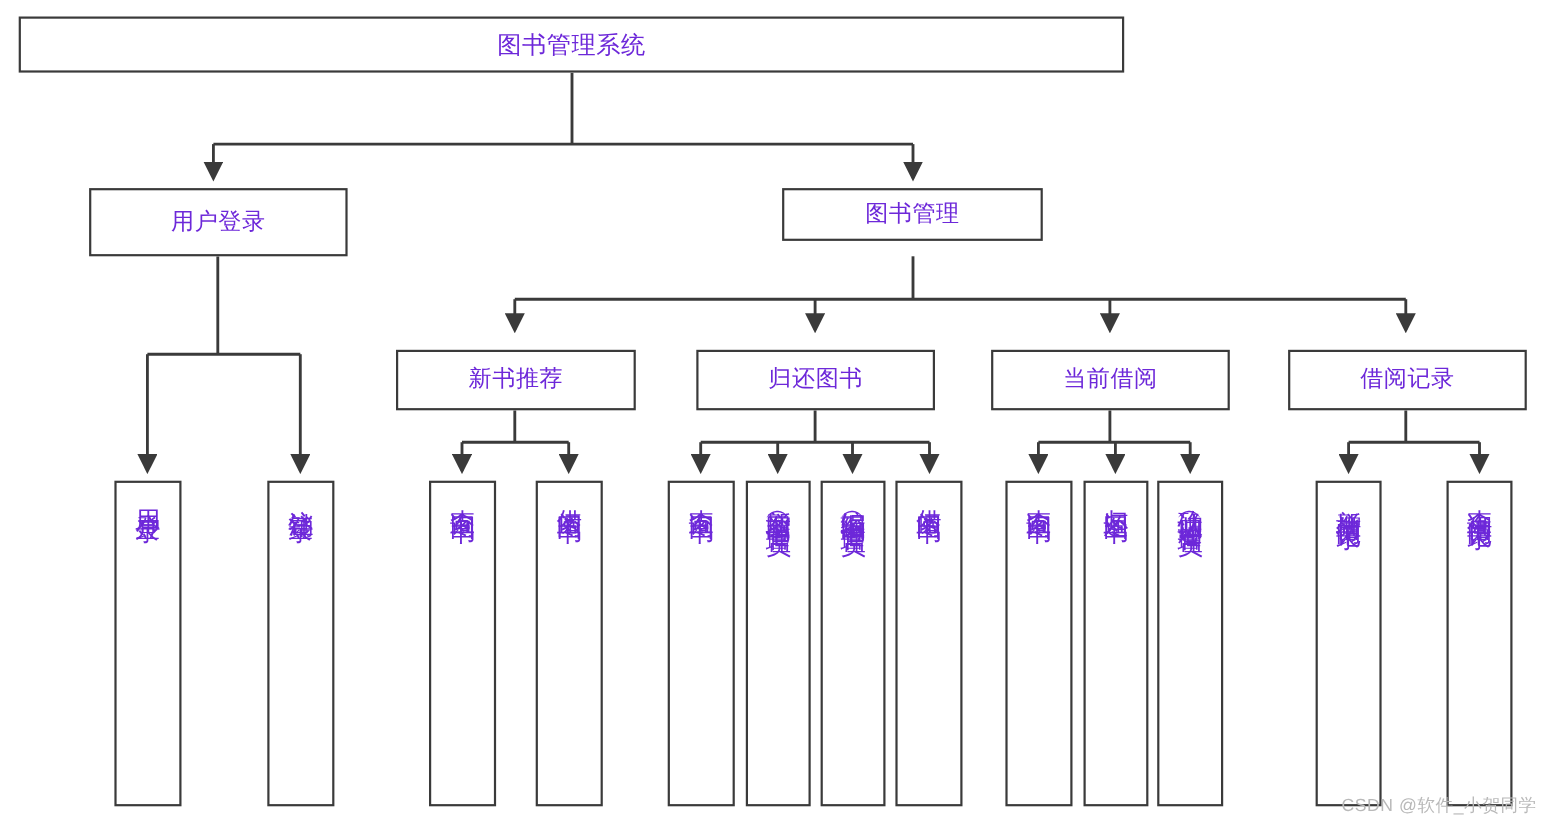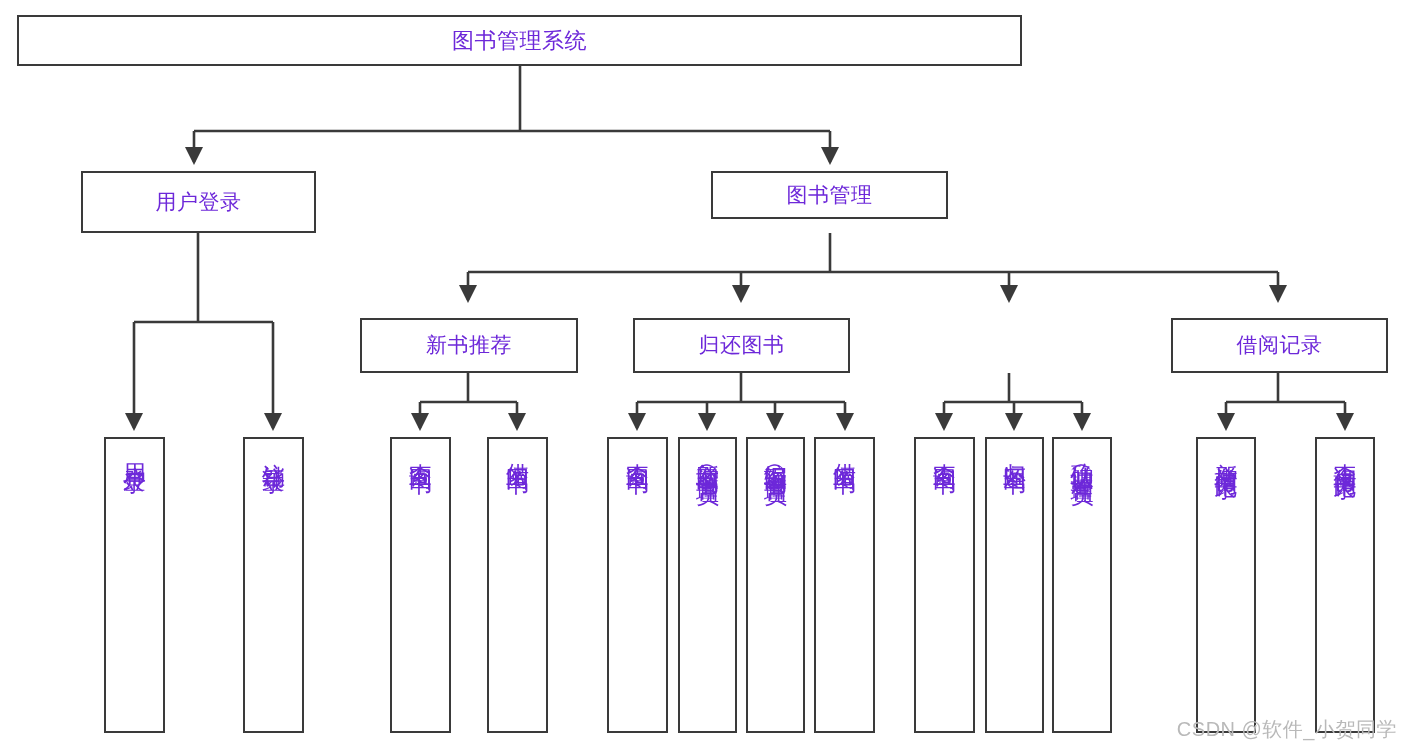--- a/index.html
+++ b/index.html
@@ -55,21 +55,21 @@
     text-orientation: upright;
     font-size: 23px;
     letter-spacing: 3px;
     white-space: nowrap;
   }
   .node.root .lbl { font-size: 22px; }
   .watermark {
     position: absolute;
     right: 8px;
     bottom: 4px;
-    font-size: 20px;
+    font-size: 16px;
     color: #b9b9b9;
     white-space: nowrap;
     letter-spacing: 0.5px;
     font-family: "Liberation Sans", "DejaVu Sans", sans-serif;
   }
 </style>
 </head>
 <body>
 
 <div id="canvas">
@@ -134,20 +134,23 @@
   <div class="node horiz" style="left:711px; top:171px; width:237px; height:48px;">
     <span class="lbl">图书管理</span>
   </div>
 
   <div class="node horiz" style="left:360px; top:318px; width:218px; height:55px;">
     <span class="lbl">新书推荐</span>
   </div>
   <div class="node horiz" style="left:633px; top:318px; width:217px; height:55px;">
     <span class="lbl">归还图书</span>
   </div>
+  <div class="node horiz" style="left:901px; top:318px; width:217px; height:55px;">
+    <span class="lbl">当前借阅</span>
+  </div>
   <div class="node horiz" style="left:1171px; top:318px; width:217px; height:55px;justify-content:center;">
     <span class="lbl">借阅记录</span>
   </div>
 
   <div class="node vert" style="left:104px; top:437px; width:61px; height:296px;">
     <span class="lbl">用户登录</span>
   </div>
   <div class="node vert" style="left:243px; top:437px; width:61px; height:296px;">
     <span class="lbl">注销登录</span>
   </div>

